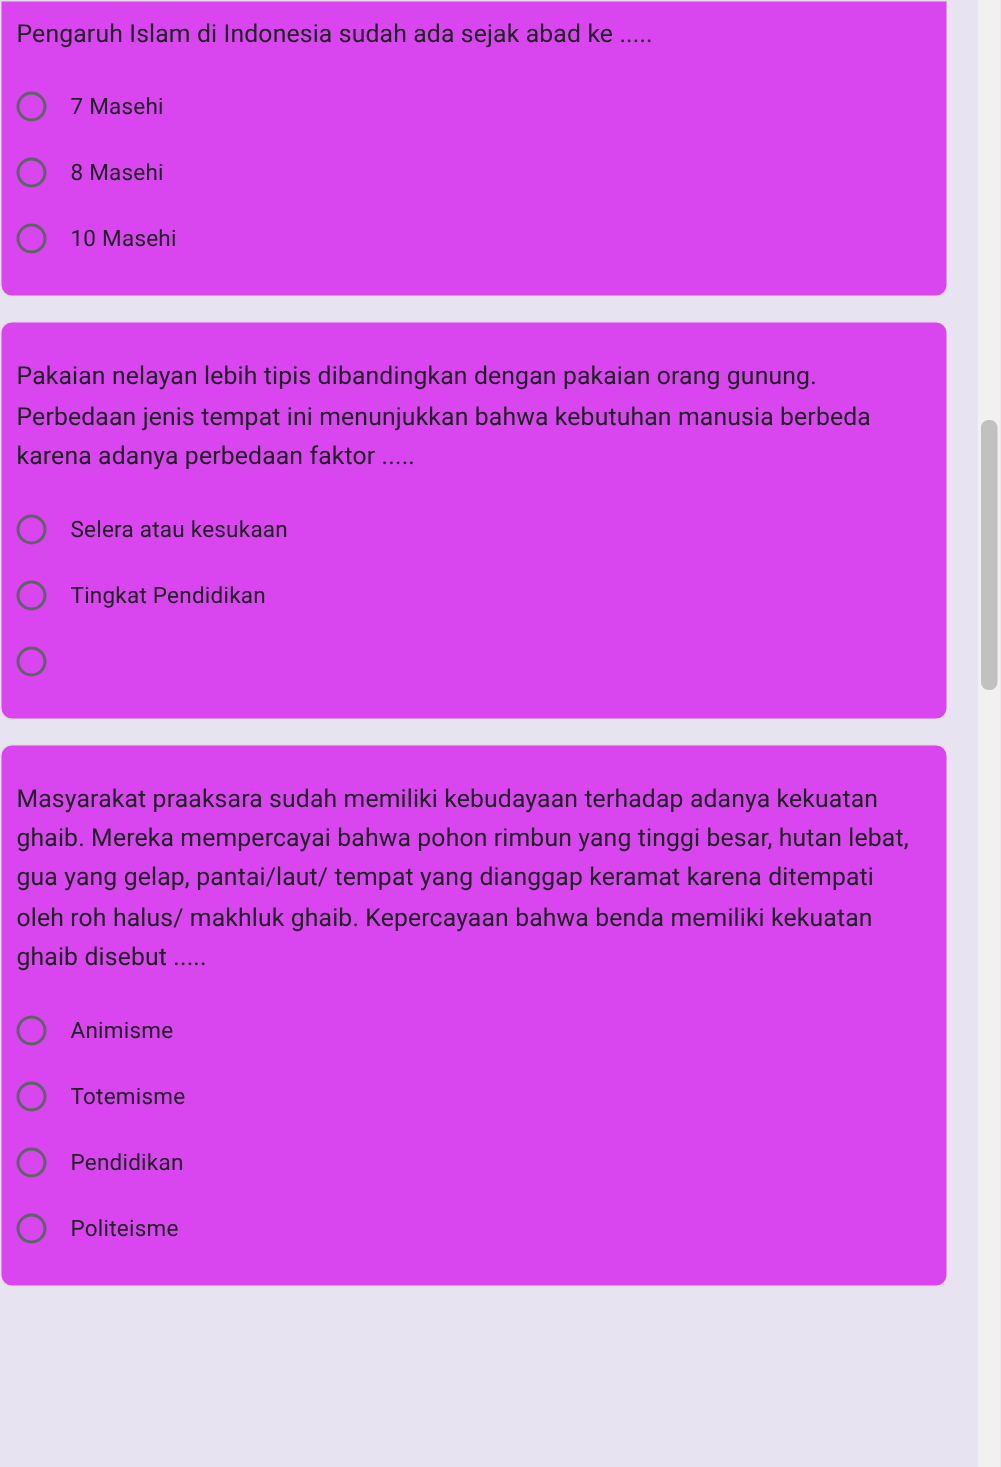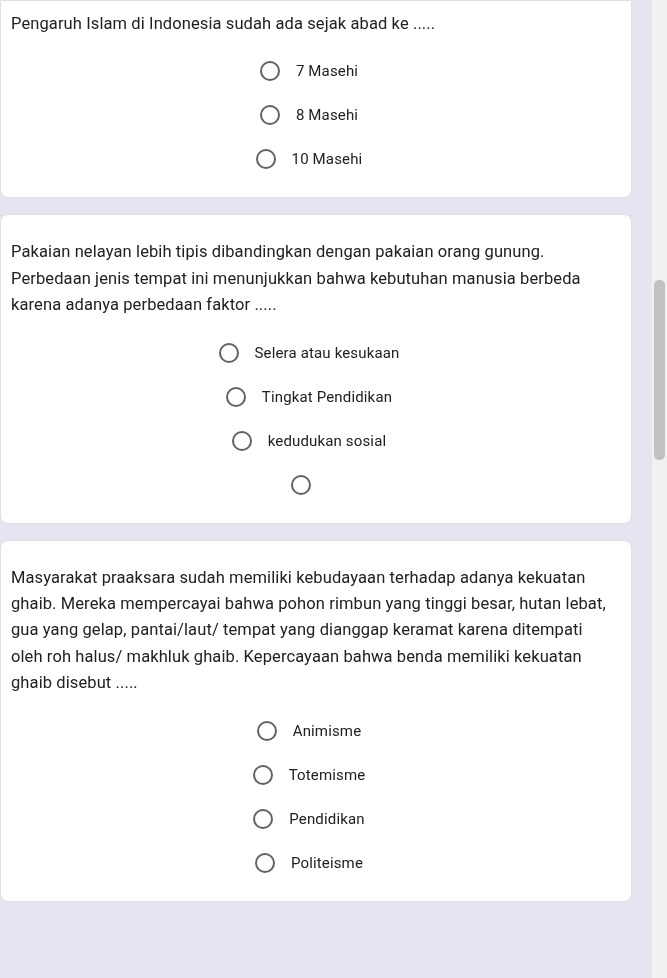--- a/index.html
+++ b/index.html
@@ -13,21 +13,21 @@
       width: 667px;
       height: 978px;
       overflow: hidden;
       position: relative;
     }
     .main-content {
       width: 632px;
       background: transparent;
     }
     .question-card {
-      background: #ffffff;
+      background: #d946ef;
       border-radius: 8px;
       padding: 24px 24px 28px 10px;
       margin-bottom: 16px;
       border: 1px solid #e0e0e0;
     }
     .question-card:first-child {
       border-top-left-radius: 0;
       border-top-right-radius: 0;
       padding-top: 10px;
     }
@@ -35,21 +35,20 @@
       font-size: 16.5px;
       color: #202124;
       line-height: 1.6;
       margin-bottom: 24px;
       letter-spacing: 0.1px;
     }
     .options-container {
       display: flex;
       flex-direction: column;
       gap: 24px;
-      align-items: center;
     }
     .option-row {
       display: flex;
       align-items: center;
       cursor: pointer;
     }
     .radio-outer {
       width: 20px;
       height: 20px;
       border: 2px solid #5f6368;
@@ -112,24 +111,20 @@
       <div class="option-row">
         <div class="radio-outer"></div>
         <span class="option-label">Selera atau kesukaan</span>
       </div>
       <div class="option-row">
         <div class="radio-outer"></div>
         <span class="option-label">Tingkat Pendidikan</span>
       </div>
       <div class="option-row">
         <div class="radio-outer"></div>
-        <span class="option-label">kedudukan sosial</span>
-      </div>
-      <div class="option-row">
-        <div class="radio-outer"></div>
       </div>
     </div>
   </div>
 
   <div class="question-card">
     <div class="question-text">Masyarakat praaksara sudah memiliki kebudayaan terhadap adanya kekuatan ghaib. Mereka mempercayai bahwa pohon rimbun yang tinggi besar, hutan lebat, gua yang gelap, pantai/laut/ tempat yang dianggap keramat karena ditempati oleh roh halus/ makhluk ghaib. Kepercayaan bahwa benda memiliki kekuatan ghaib disebut .....</div>
     <div class="options-container">
       <div class="option-row">
         <div class="radio-outer"></div>
         <span class="option-label">Animisme</span>

